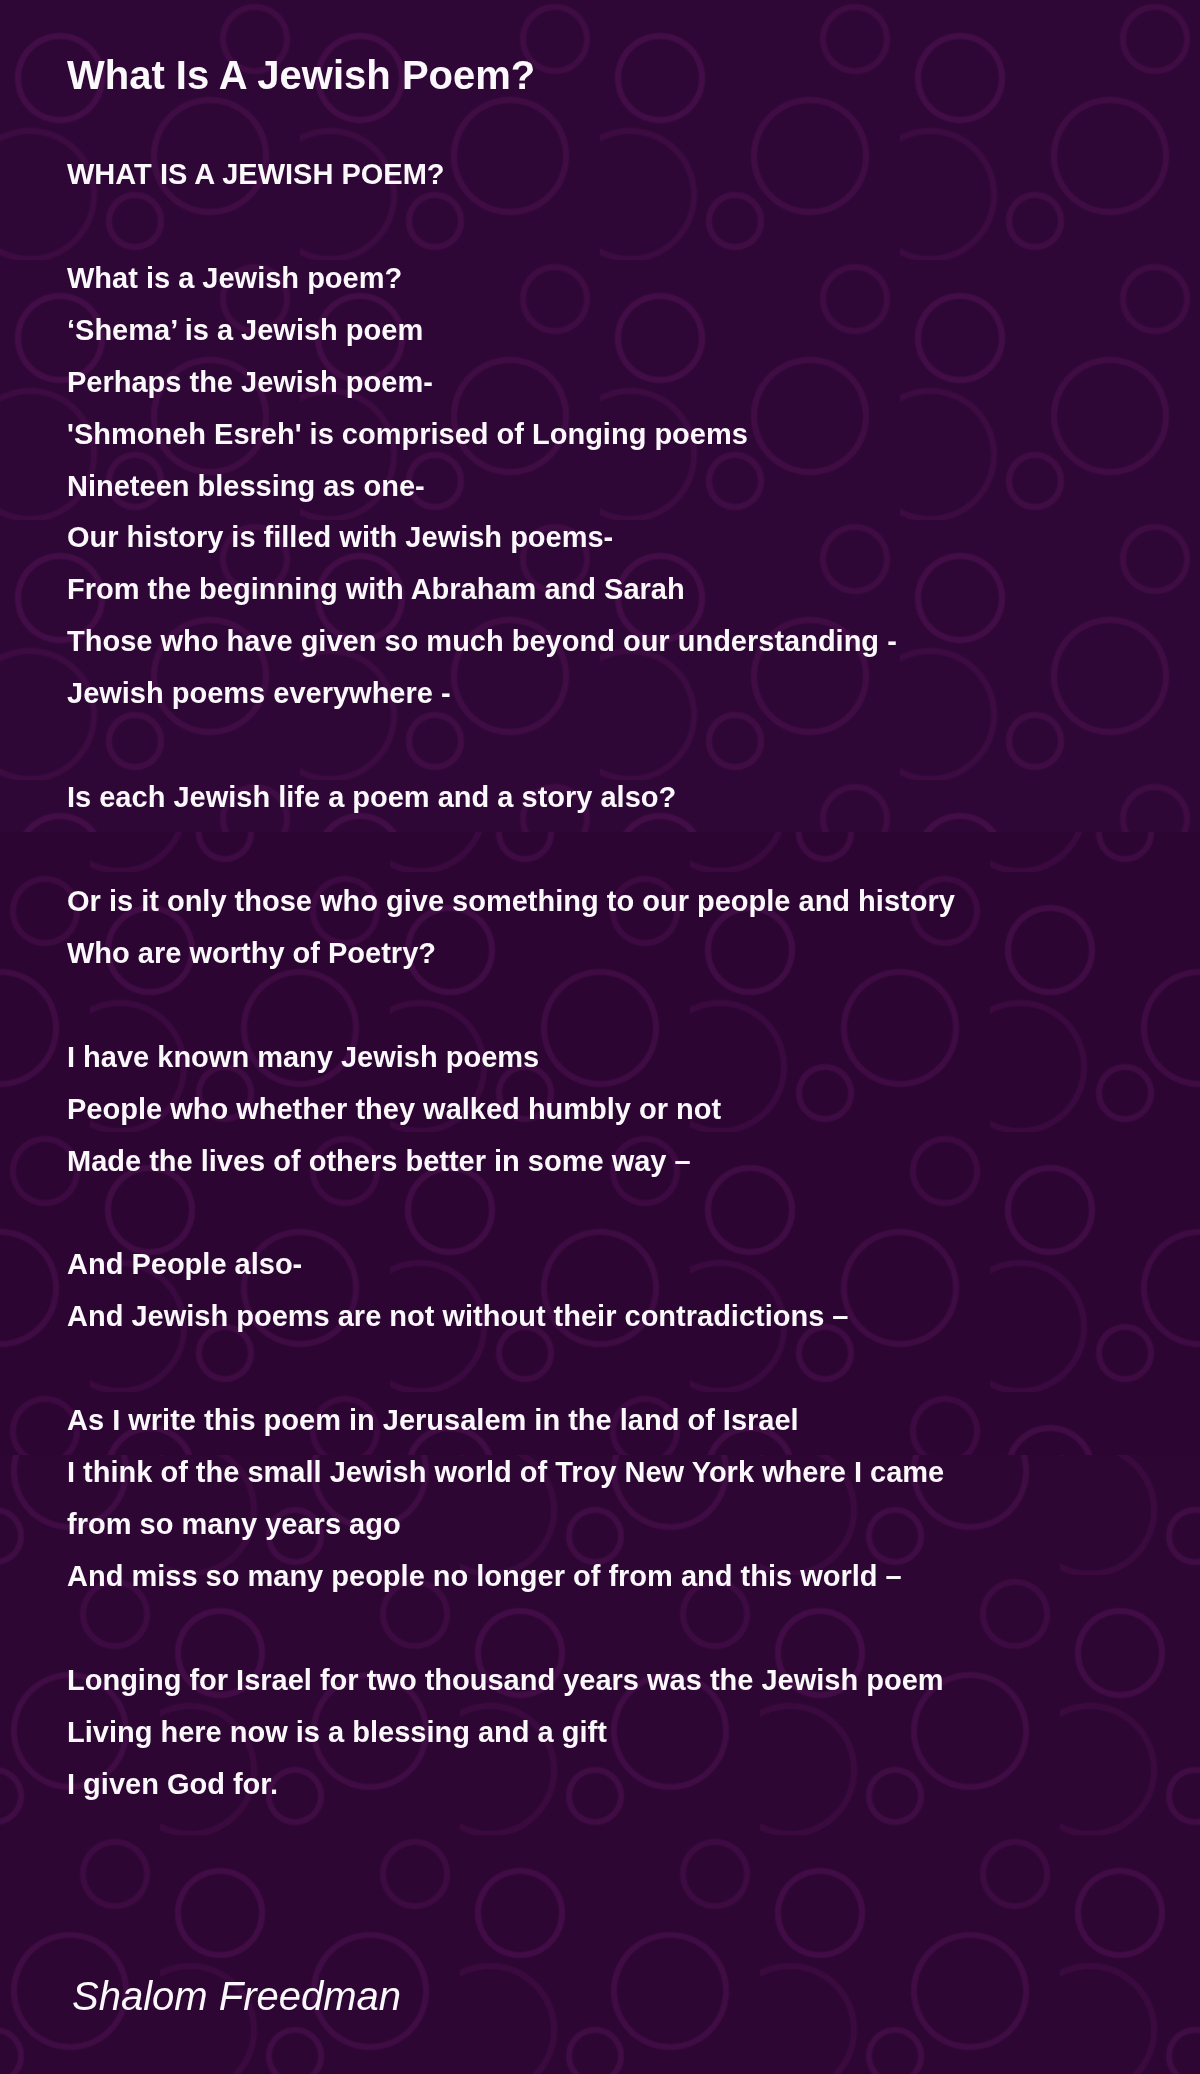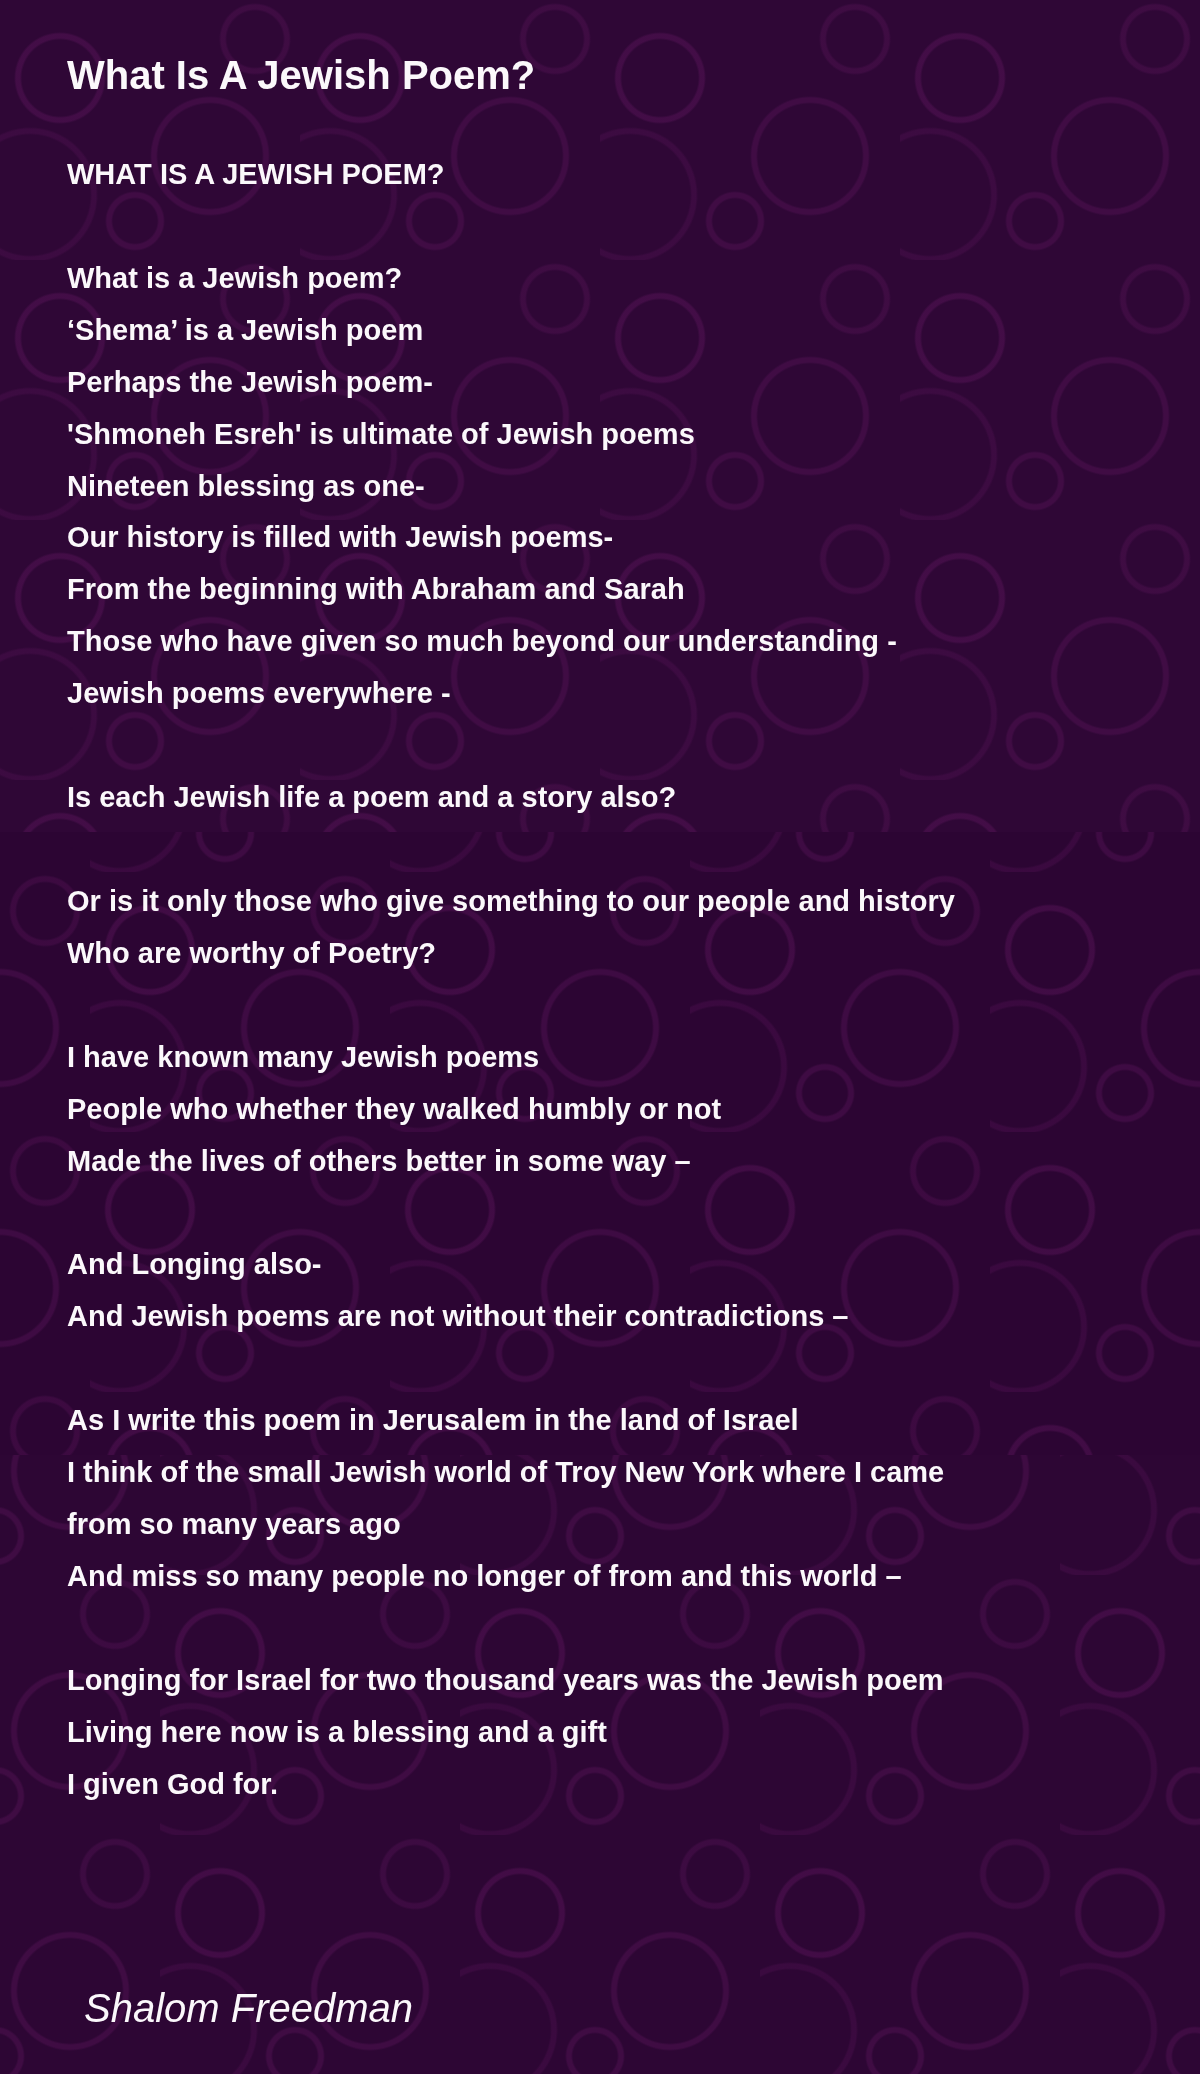--- a/index.html
+++ b/index.html
@@ -55,21 +55,21 @@
   }
   .poem-line {
     display: block;
     height: 51.93px;
     white-space: nowrap;
   }
   .author {
     position: absolute;
     top: 1973px;
     left: 5px;
-    margin: 12px;
+    margin: 0;
     font-size: 40px;
     font-style: italic;
     font-weight: normal;
     line-height: 46px;
     white-space: nowrap;
   }
 </style>
 </head>
 <body>
 
@@ -79,37 +79,37 @@
 
 <main class="content">
   <h1 class="title">What Is A Jewish Poem?</h1>
 
   <div class="poem">
     <span class="poem-line">WHAT IS A JEWISH POEM?</span>
     <span class="poem-line"></span>
     <span class="poem-line">What is a Jewish poem?</span>
     <span class="poem-line">‘Shema’ is a Jewish poem</span>
     <span class="poem-line">Perhaps the Jewish poem-</span>
-    <span class="poem-line">'Shmoneh Esreh' is ultimate of Jewish poems</span>
+    <span class="poem-line">'Shmoneh Esreh' is comprised of Longing poems</span>
     <span class="poem-line">Nineteen blessing as one-</span>
     <span class="poem-line">Our history is filled with Jewish poems-</span>
     <span class="poem-line">From the beginning with Abraham and Sarah</span>
     <span class="poem-line">Those who have given so much beyond our understanding -</span>
     <span class="poem-line">Jewish poems everywhere -</span>
     <span class="poem-line"></span>
     <span class="poem-line">Is each Jewish life a poem and a story also?</span>
     <span class="poem-line"></span>
     <span class="poem-line">Or is it only those who give something to our people and history</span>
     <span class="poem-line">Who are worthy of Poetry?</span>
     <span class="poem-line"></span>
     <span class="poem-line">I have known many Jewish poems</span>
     <span class="poem-line">People who whether they walked humbly or not</span>
     <span class="poem-line">Made the lives of others better in some way –</span>
     <span class="poem-line"></span>
-    <span class="poem-line">And Longing also-</span>
+    <span class="poem-line">And People also-</span>
     <span class="poem-line">And Jewish poems are not without their contradictions –</span>
     <span class="poem-line"></span>
     <span class="poem-line">As I write this poem in Jerusalem in the land of Israel</span>
     <span class="poem-line">I think of the small Jewish world of Troy New York where I came</span>
     <span class="poem-line">from so many years ago</span>
     <span class="poem-line">And miss so many people no longer of from and this world –</span>
     <span class="poem-line"></span>
     <span class="poem-line">Longing for Israel for two thousand years was the Jewish poem</span>
     <span class="poem-line">Living here now is a blessing and a gift</span>
     <span class="poem-line">I given God for.</span>

